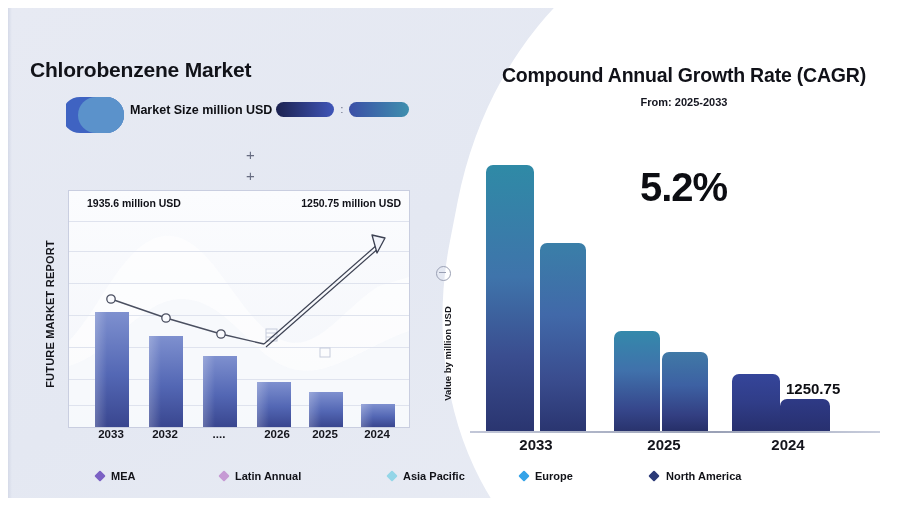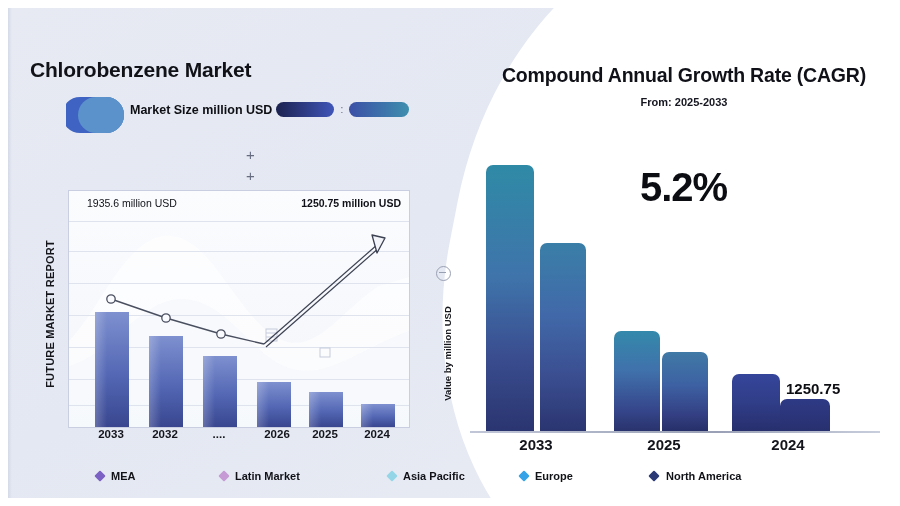--- a/index.html
+++ b/index.html
@@ -90,21 +90,21 @@
     background:linear-gradient(180deg,#fbfcfe 0%,#f3f5fa 100%);
     border:1px solid #c9cee0;
     overflow:hidden;
   }
   .gridline{position:absolute;left:0;width:100%;height:1px;background:#dfe3ee;}
   .hill{
     position:absolute;left:0;bottom:0;width:100%;height:100%;
     pointer-events:none;opacity:.85;
   }
   .note-l{
-    position:absolute;left:18px;top:6px;font-size:10.5px;font-weight:normal;color:#101118;
+    position:absolute;left:18px;top:6px;font-size:10.5px;font-weight:bold;color:#101118;
   }
   .note-r{
     position:absolute;right:8px;top:6px;font-size:10.5px;font-weight:bold;color:#101118;
   }
   .bars{position:absolute;left:0;bottom:0;width:100%;height:100%;}
   .bar{
     position:absolute;bottom:0;
     background:linear-gradient(180deg,#7e90cf 0%,#5367b4 55%,#39468f 100%);
   }
   .bar:before{
@@ -284,21 +284,21 @@
     <div class="rxlab" style="left:272px;width:112px;">2024</div>
   </div>
 
   <div class="legend">
     <div class="lg" style="left:16px;">
       <span class="dia" style="background:#7b61c4"></span>
       <span class="lgt">MEA</span>
     </div>
     <div class="lg" style="left:140px;">
       <span class="dia" style="background:#c69ad4"></span>
-      <span class="lgt">Latin Market</span>
+      <span class="lgt">Latin Annual</span>
     </div>
     <div class="lg" style="left:308px;">
       <span class="dia" style="background:#94d6e8"></span>
       <span class="lgt">Asia Pacific</span>
     </div>
     <div class="lg" style="left:440px;justify-content:space-between;">
       <span class="dia" style="background:#34a3e8"></span>
       <span class="lgt">Europe</span>
     </div>
     <div class="lg" style="left:570px;gap:8px;">

